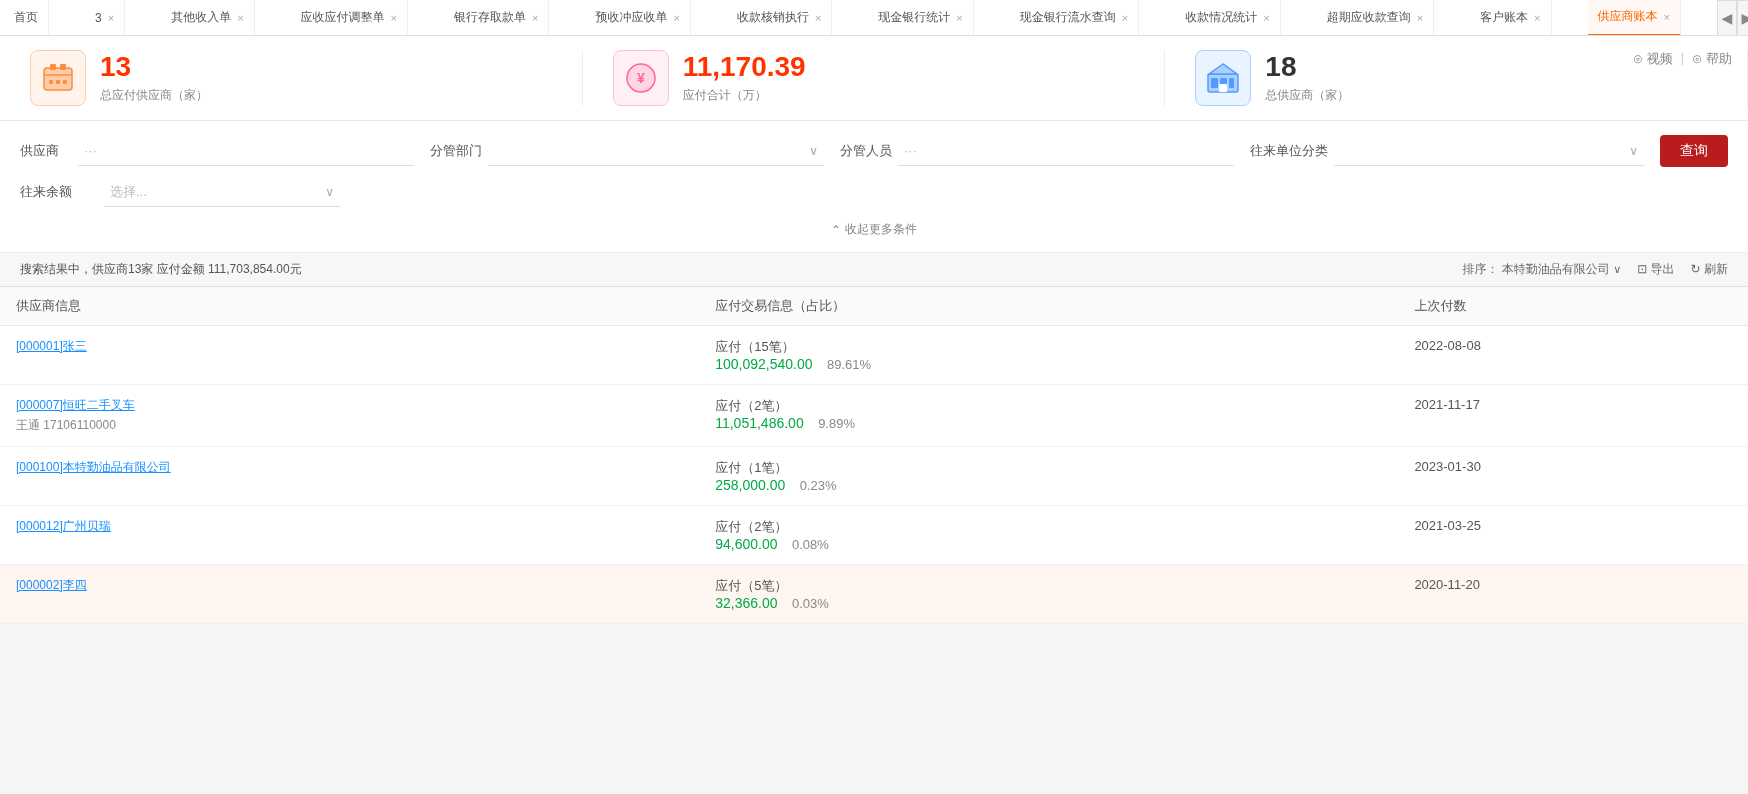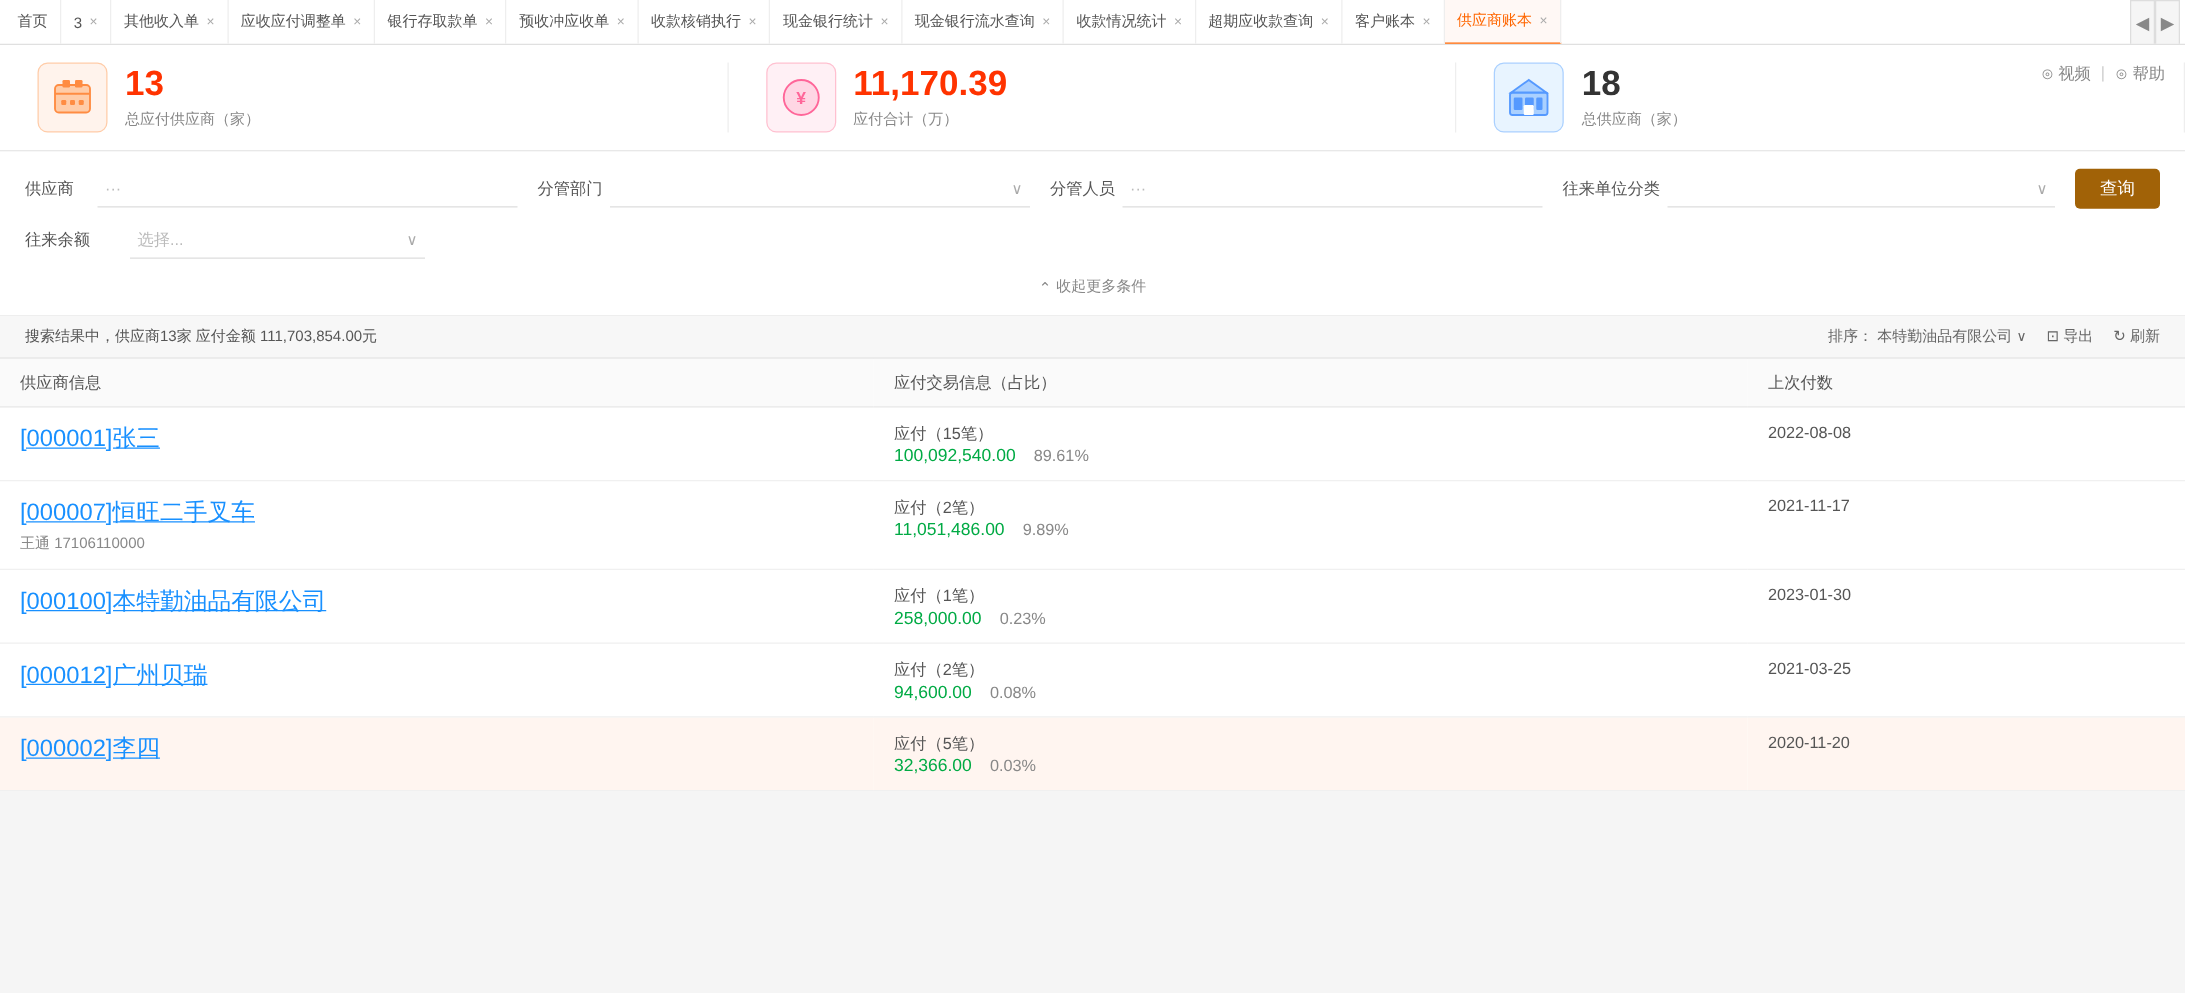--- a/index.html
+++ b/index.html
@@ -7,20 +7,21 @@
 
     
     .top-nav {
       background: #fff;
       border-bottom: 1px solid #e0e0e0;
       display: flex;
       align-items: center;
       height: 36px;
       padding: 0 4px;
       overflow: hidden;
+      gap: 36px;
     }
     .nav-tab {
       display: inline-flex;
       align-items: center;
       padding: 0 10px;
       height: 36px;
       white-space: nowrap;
       color: #555;
       font-size: 12px;
       cursor: pointer;
@@ -123,21 +124,21 @@
       border-bottom: 1px solid #ddd;
       display: flex;
       align-items: center;
       padding: 0 6px;
       font-size: 13px;
       color: #bbb;
       justify-content: space-between;
       cursor: pointer;
     }
     .btn-query {
-      background: #a16207;
+      background: #b91c1c;
       color: #fff;
       border: none;
       border-radius: 4px;
       padding: 6px 20px;
       font-size: 14px;
       cursor: pointer;
       white-space: nowrap;
       height: 32px;
     }
     .collapse-bar {
@@ -198,21 +199,21 @@
     .data-table tbody tr.highlighted { background: #fff5f0; }
     .data-table td {
       padding: 12px 16px;
       vertical-align: top;
       font-size: 13px;
     }
     .supplier-link {
       color: #1890ff;
       text-decoration: underline;
       cursor: pointer;
-      font-size: 19px;
+      font-size: 12px;
     }
     .supplier-contact {
       font-size: 12px;
       color: #888;
       margin-top: 3px;
     }
     .amount-info .label { color: #555; font-size: 13px; }
     .amount-info .amount { color: #00aa44; font-size: 14px; font-weight: 500; cursor: pointer; }
     .percent { color: #888; font-size: 13px; }
     .date-val { color: #555; font-size: 13px; }

